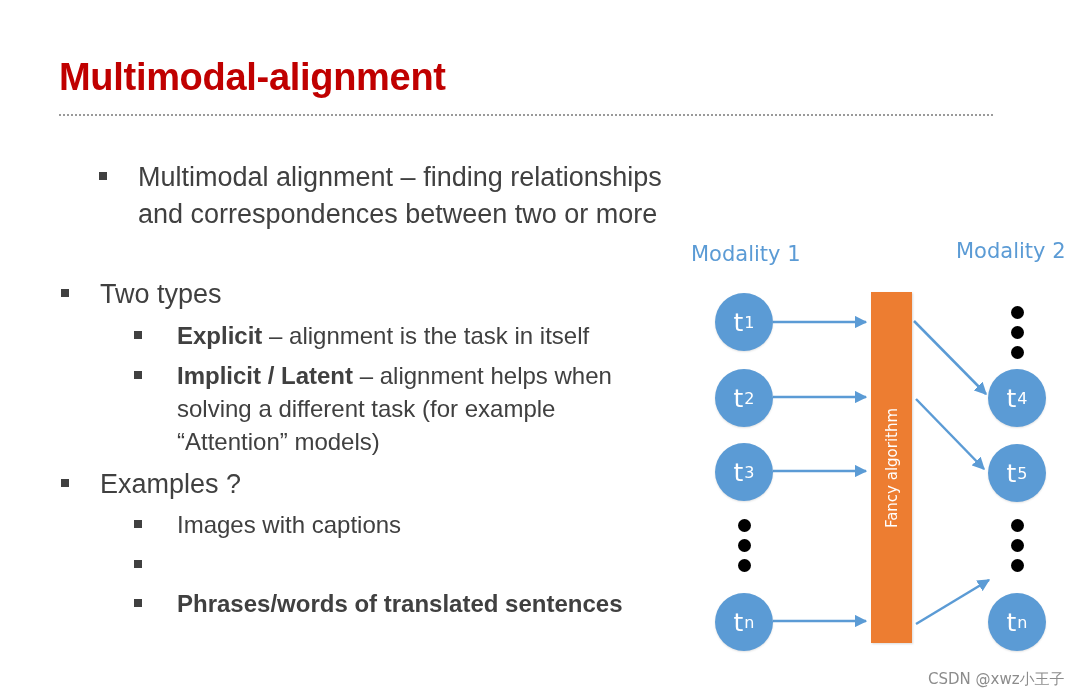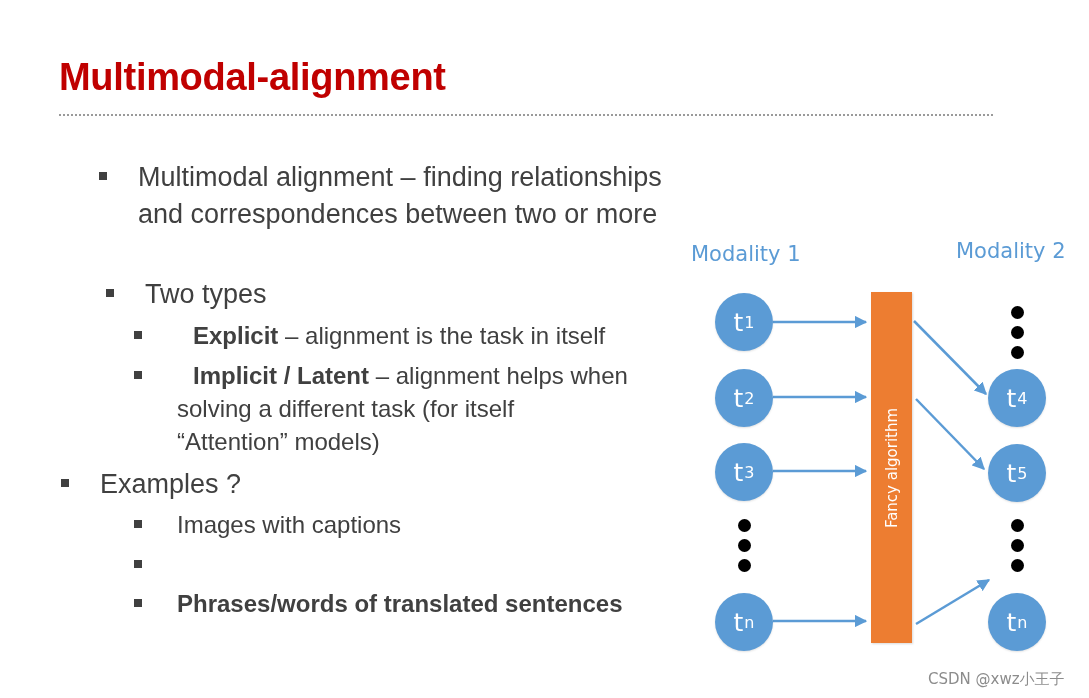--- a/index.html
+++ b/index.html
@@ -23,21 +23,21 @@
       position: absolute; color: #404040; white-space: nowrap;
       font-family: "Liberation Sans", sans-serif;
     }
     .b .sq {
       position: absolute; width: 8px; height: 8px; background: #404040;
     }
     .l1 { font-size: 27px; line-height: 36.5px; }
     .l2 { font-size: 24px; line-height: 33px; }
     .l1 .sq { left: -39px; top: 13px; }
     .l2 .sq { left: -43px; top: 12px; }
-    .bold { font-weight: bold; margin-left: 16px; }
+    .bold { font-weight: bold; }
 
     
     .diagram { position: absolute; left: 4px; top: 0; width: 1089px; height: 691px; }
     .modality-label {
       position: absolute; color: #5b9bd5; font-size: 21px;
       font-family: "DejaVu Sans", sans-serif; white-space: nowrap;
     }
     .node {
       position: absolute; width: 58px; height: 58px; border-radius: 50%;
       background: #5b9bd5; color: #ffffff;
@@ -75,34 +75,34 @@
 <div class="title-rule"></div>
 
 <div class="bullets">
 
   <div class="b l1" style="left:100px; top:159px;margin-left:38px;">
     <span class="sq"></span>
     <div>Multimodal alignment – finding relationships</div>
     <div>and correspondences between two or more</div>
   </div>
 
-  <div class="b l1" style="left:100px; top:276px;margin-left:45px;">
+  <div class="b l1" style="left:100px; top:276px;">
     <span class="sq"></span>
     <span>Two types</span>
   </div>
 
   <div class="b l2" style="left:177px; top:319px;">
     <span class="sq"></span>
     <span class="bold">Explicit</span><span> – alignment is the task in itself</span>
   </div>
 
   <div class="b l2" style="left:177px; top:359px;">
     <span class="sq"></span>
     <div><span class="bold">Implicit / Latent</span><span> – alignment helps when</span></div>
-    <div>solving a different task (for itself</div>
+    <div>solving a different task (for example</div>
     <div>“Attention” models)</div>
   </div>
 
   <div class="b l1" style="left:100px; top:466px;">
     <span class="sq"></span>
     <span>Examples ?</span>
   </div>
 
   <div class="b l2" style="left:177px; top:508px;">
     <span class="sq"></span>

